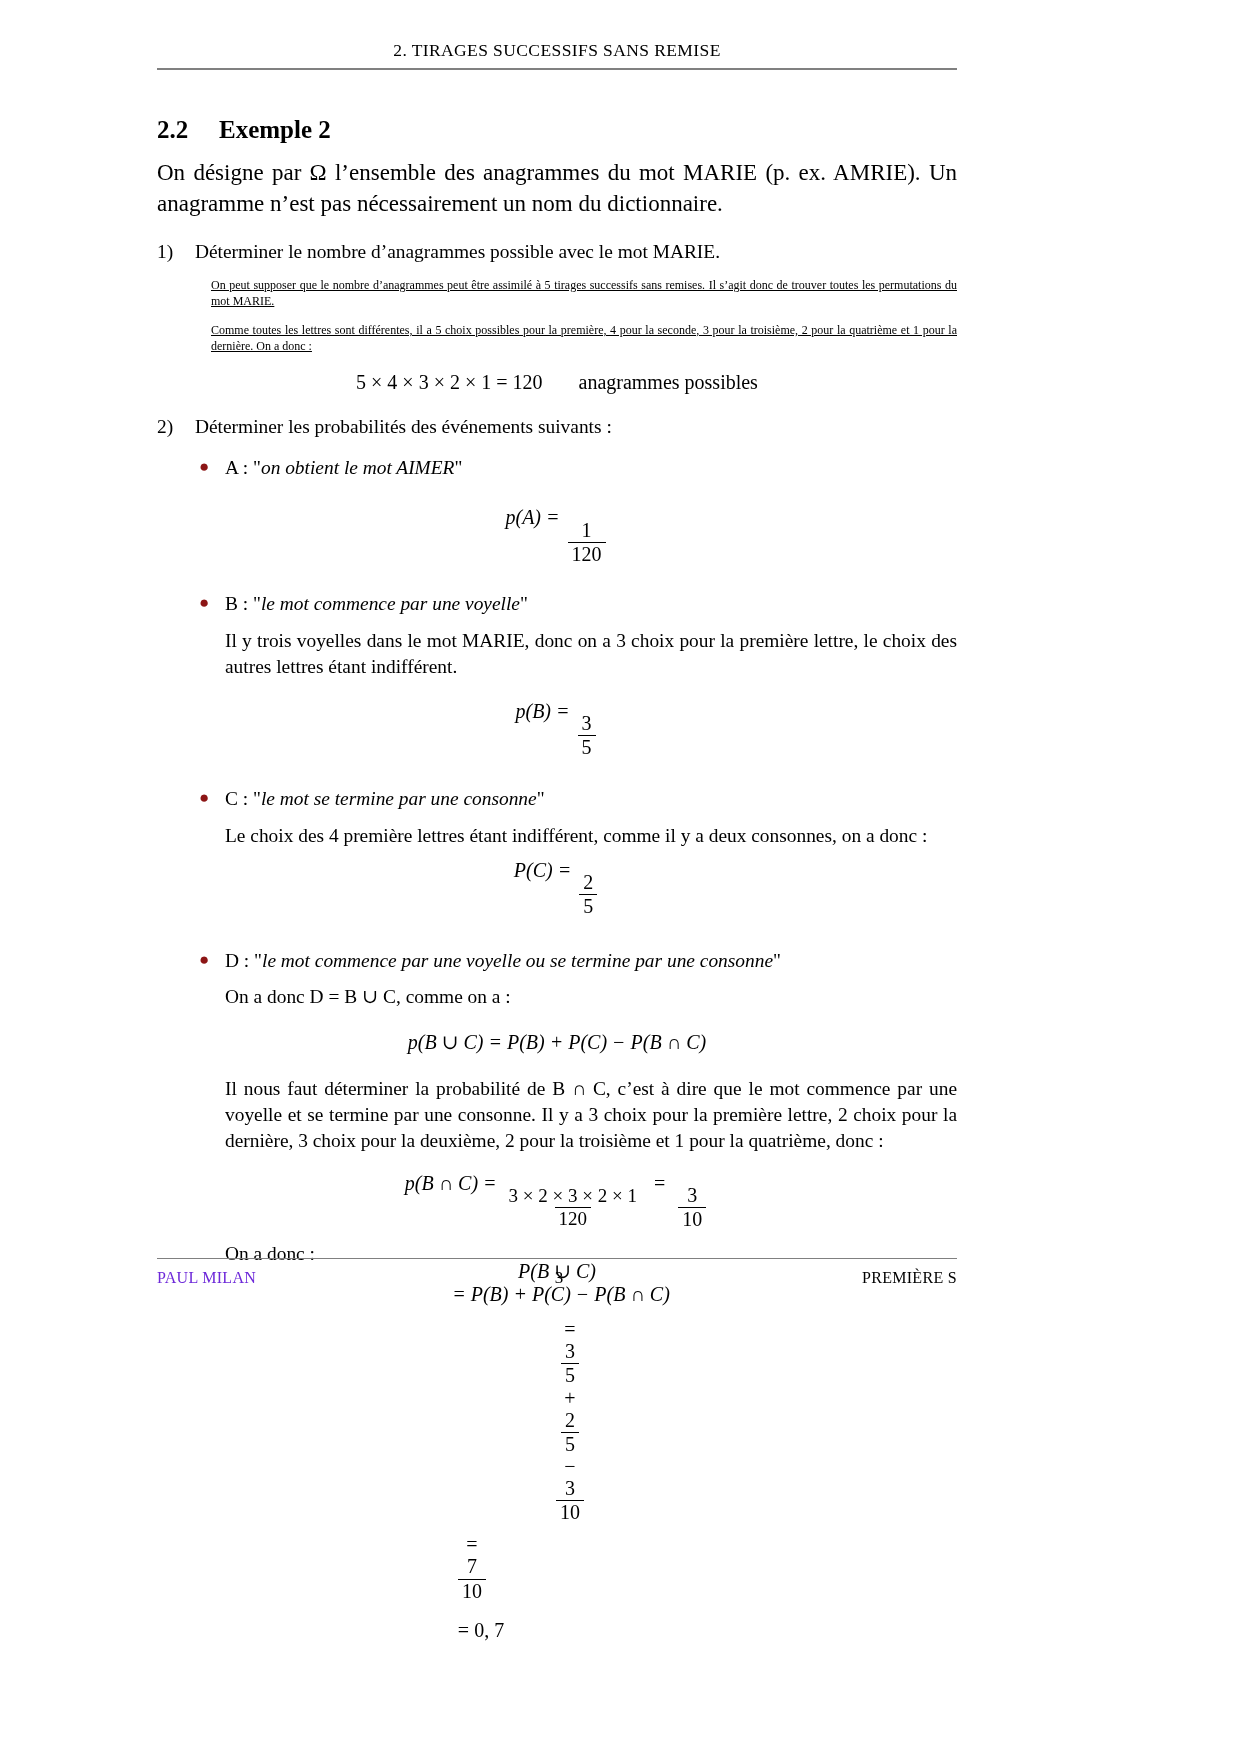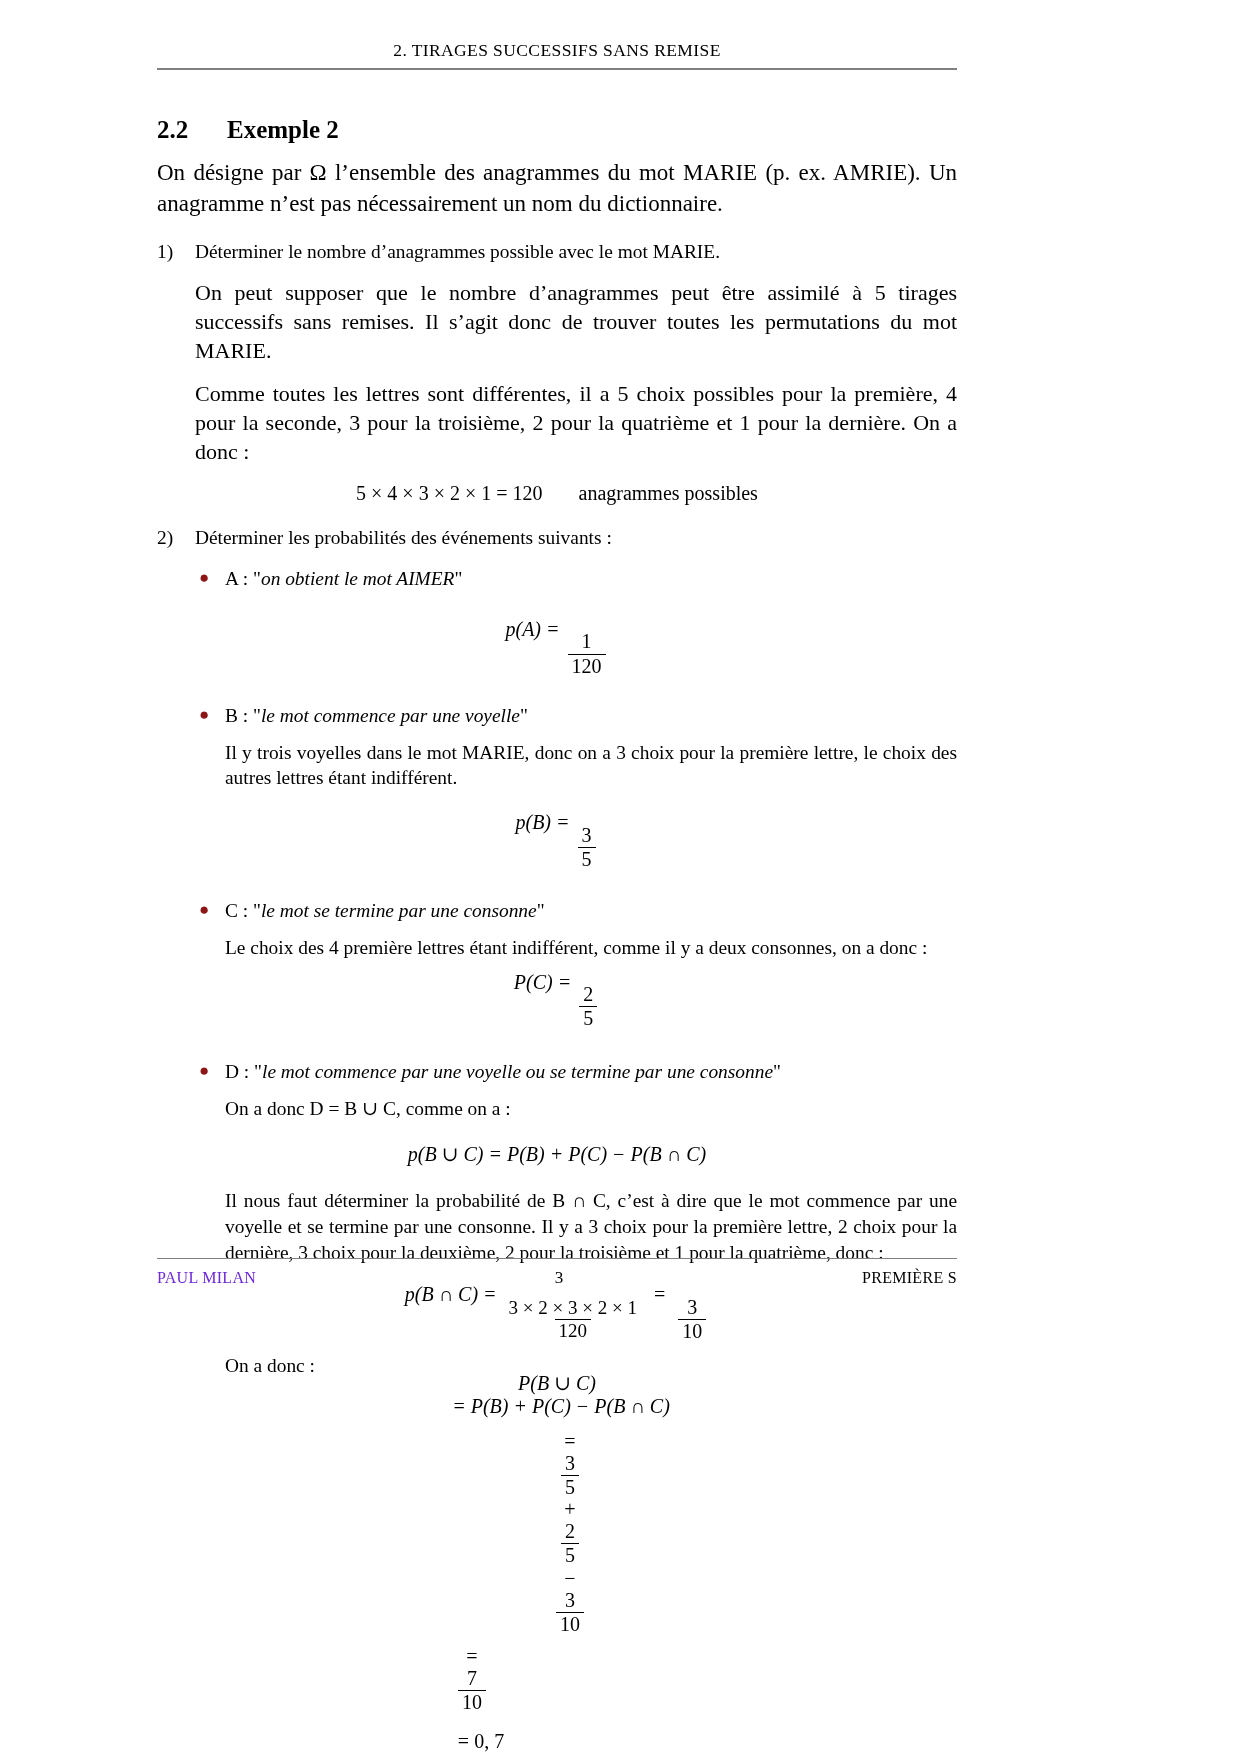--- a/index.html
+++ b/index.html
@@ -66,21 +66,20 @@
     letter-spacing: 0.3px;
   }
 
   
   .sec-heading {
     margin-top: 46px;
     font-size: 25px;
     font-weight: bold;
     display: flex;
     align-items: baseline;
-    gap: 8px;
   }
   .sec-num { width: 62px; }
 
   p.body {
     font-size: 23px;
     line-height: 1.33;
     text-align: justify;
     margin: 14px 0 0 0;
   }
 
@@ -93,24 +92,25 @@
   .enum-num {
     width: 38px;
     flex: 0 0 38px;
   }
   .enum-body {
     flex: 1 1 auto;
     text-align: justify;
   }
 
   .sub-block {
-    margin-left: 38px;
-    font-size: 22px;
+    margin-left: 54px;
+    font-size: 12px;
     line-height: 1.33;
     text-align: justify;
+    text-decoration: underline;
   }
   .sub-block p { margin: 13px 0 0 0; }
 
   
   .bullet-item {
     display: flex;
     margin-top: 15px;
     margin-left: 42px;
     font-size: 19.4px;
     line-height: 1.33;

